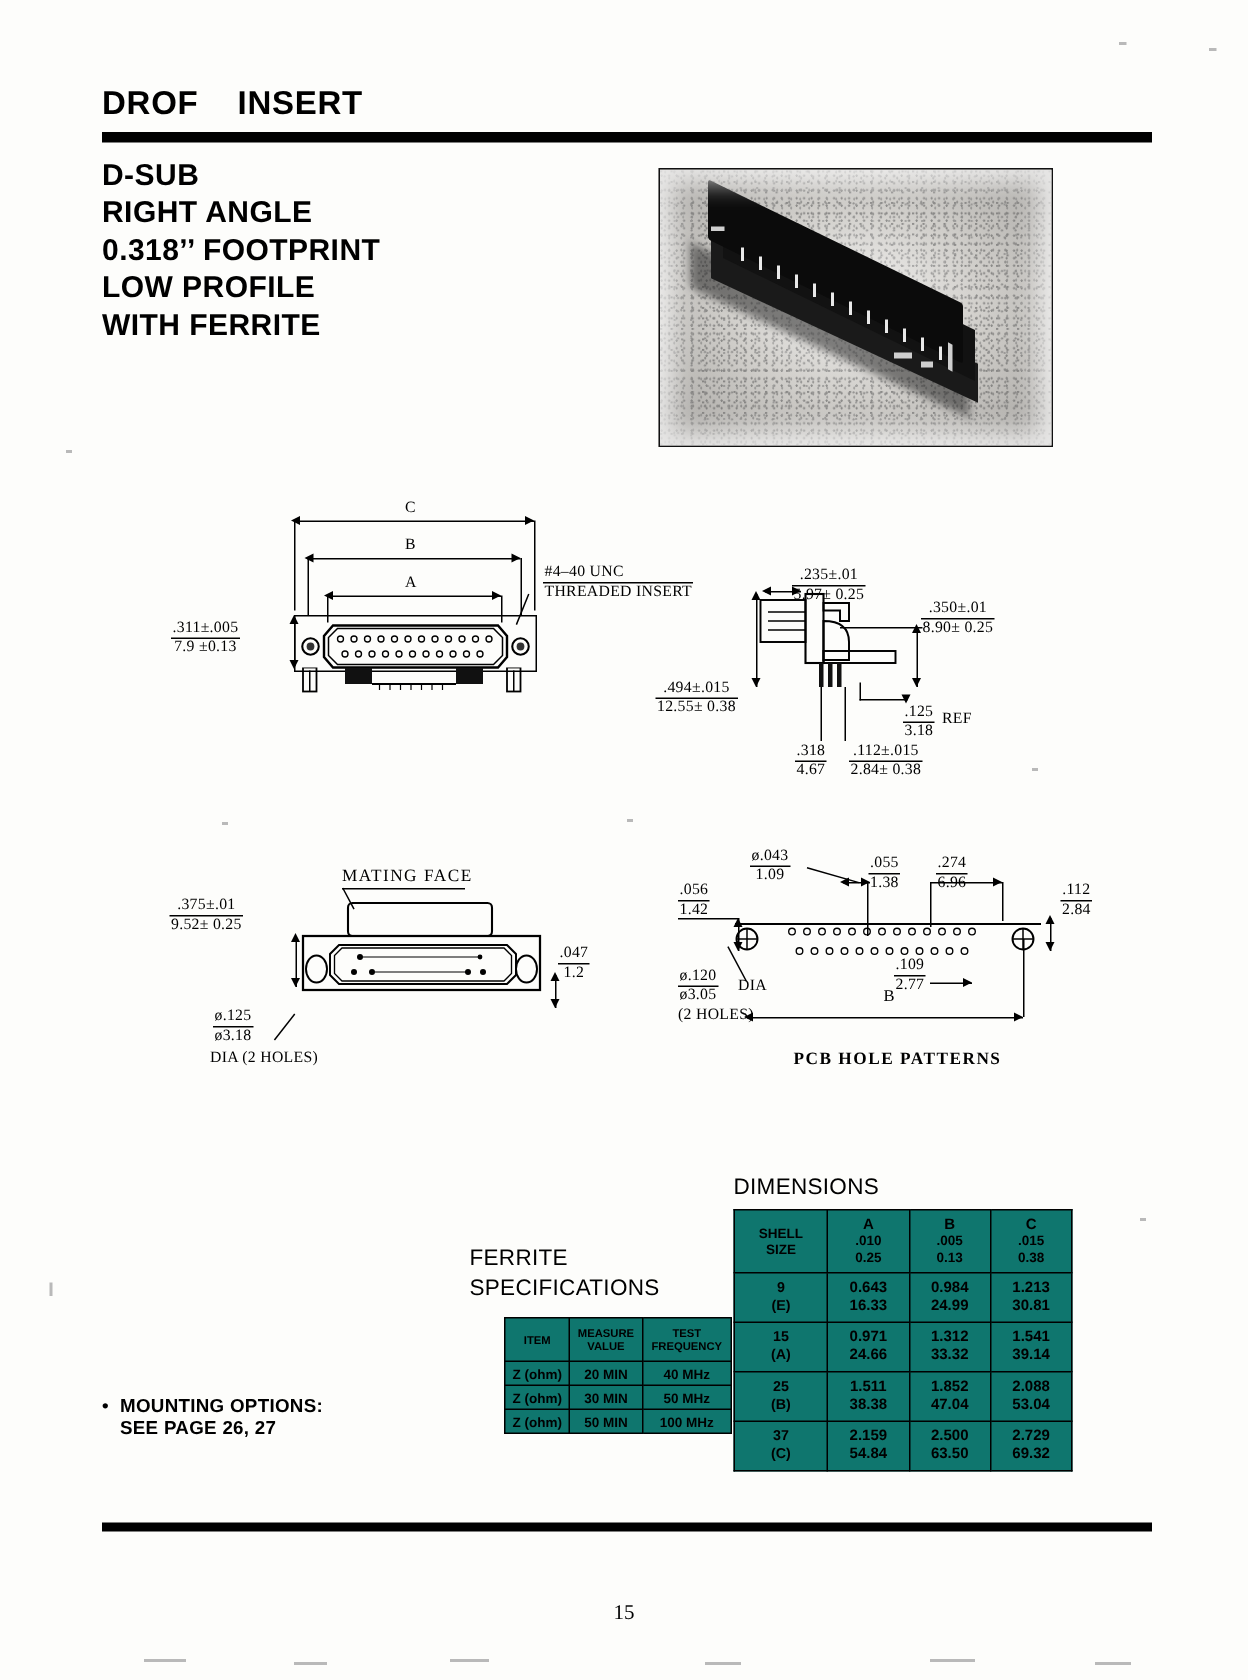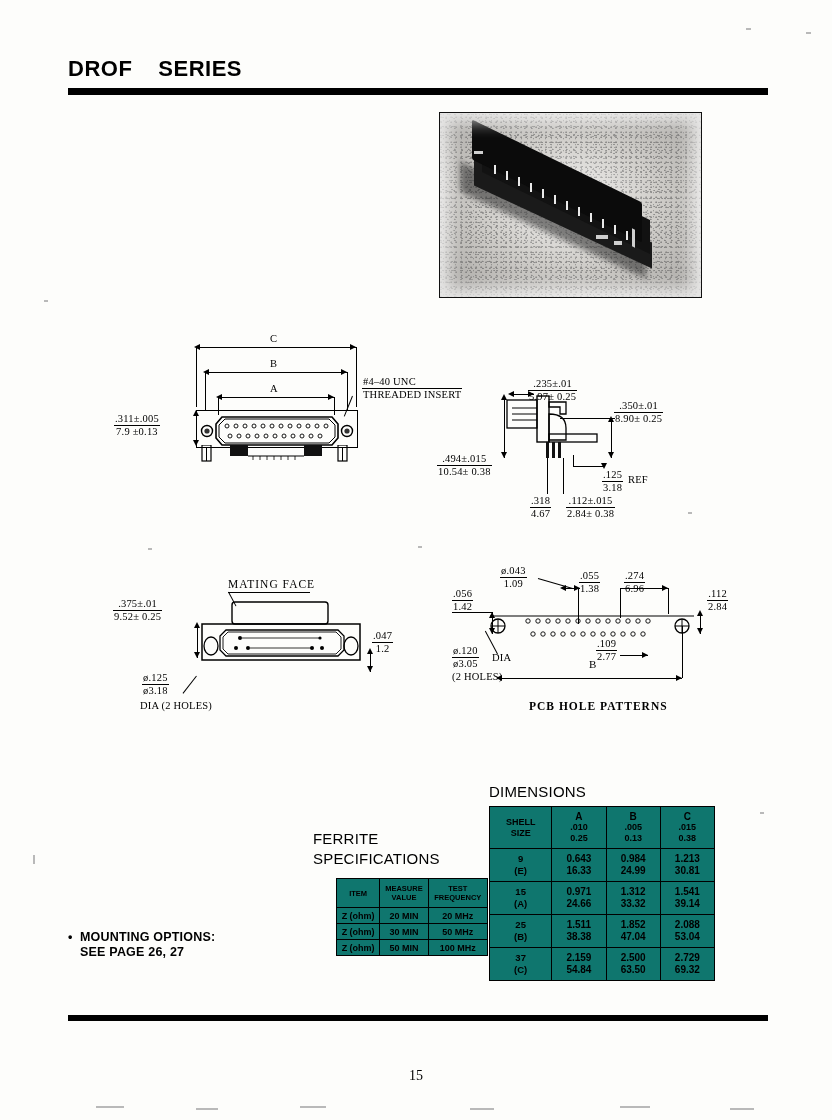--- a/index.html
+++ b/index.html
@@ -202,24 +202,31 @@
 
   
   .speck { position: absolute; background: #b9b9b9; }
 </style>
 </head>
 <body>
 
 <div class="page">
 
   <div class="hdr-title">
-    <span>DROF</span><span class="gap"></span><span>SERIES</span>
+    <span>DROF</span><span class="gap"></span><span>INSERT</span>
   </div>
   <div class="hdr-rule"></div>
 
+  <div class="headline">
+    <div>D-SUB</div>
+    <div>RIGHT ANGLE</div>
+    <div>0.318’’ FOOTPRINT</div>
+    <div>LOW PROFILE</div>
+    <div>WITH FERRITE</div>
+  </div>
 
   <div class="photo-frame">
     <div class="photo-noise"></div>
     <div class="photo-vign"></div>
     <div class="pconn">
       <div class="slab shadow"></div>
       <div class="slab base"></div>
       <div class="slab body2"></div>
       <div class="slab body"></div>
       <div class="pin" style="left:30px;  top:22px;"></div>
@@ -348,21 +355,21 @@
       <div class="top">.350±.01</div>
       <div class="bot">8.90± 0.25</div>
     </div>
     <div class="ln v" style="left:611px; top:418px; height:40px;"></div>
     <div class="ar u" style="left:608px; top:416px;"></div>
     <div class="ar d" style="left:608px; top:452px;"></div>
     <div class="ln h" style="left:560px; top:418px; width:55px;"></div>
 
     <div class="dt dim-stack" style="left:437px; top:453px;">
       <div class="top">.494±.015</div>
-      <div class="bot">10.54± 0.38</div>
+      <div class="bot">12.55± 0.38</div>
     </div>
     <div class="ln v" style="left:504px; top:396px; height:62px;"></div>
     <div class="ar u" style="left:501px; top:394px;"></div>
     <div class="ar d" style="left:501px; top:452px;"></div>
 
     <svg style="position:absolute; left:504px; top:394px;" width="110" height="72">
       <rect x="3" y="6" width="30" height="28" fill="none" stroke="#000" stroke-width="1.3"></rect>
       <rect x="33" y="2" width="12" height="46" fill="none" stroke="#000" stroke-width="1.4"></rect>
       <path d="M45,8 L62,8 L62,20 L56,20 L56,13 L45,13 Z" fill="none" stroke="#000" stroke-width="1.3"></path>
       <path d="M45,20 C58,20 62,26 62,34 L62,46 L45,46 Z" fill="none" stroke="#000" stroke-width="1.3"></path>
@@ -565,21 +572,21 @@
         <div>VALUE</div>
       </th>
       <th>
         <div>TEST</div>
         <div>FREQUENCY</div>
       </th>
     </tr>
     <tr>
       <td>Z (ohm)</td>
       <td>20 MIN</td>
-      <td>20 MHz</td>
+      <td>40 MHz</td>
     </tr>
     <tr>
       <td>Z (ohm)</td>
       <td>30 MIN</td>
       <td>50 MHz</td>
     </tr>
     <tr>
       <td>Z (ohm)</td>
       <td>50 MIN</td>
       <td>100 MHz</td>

